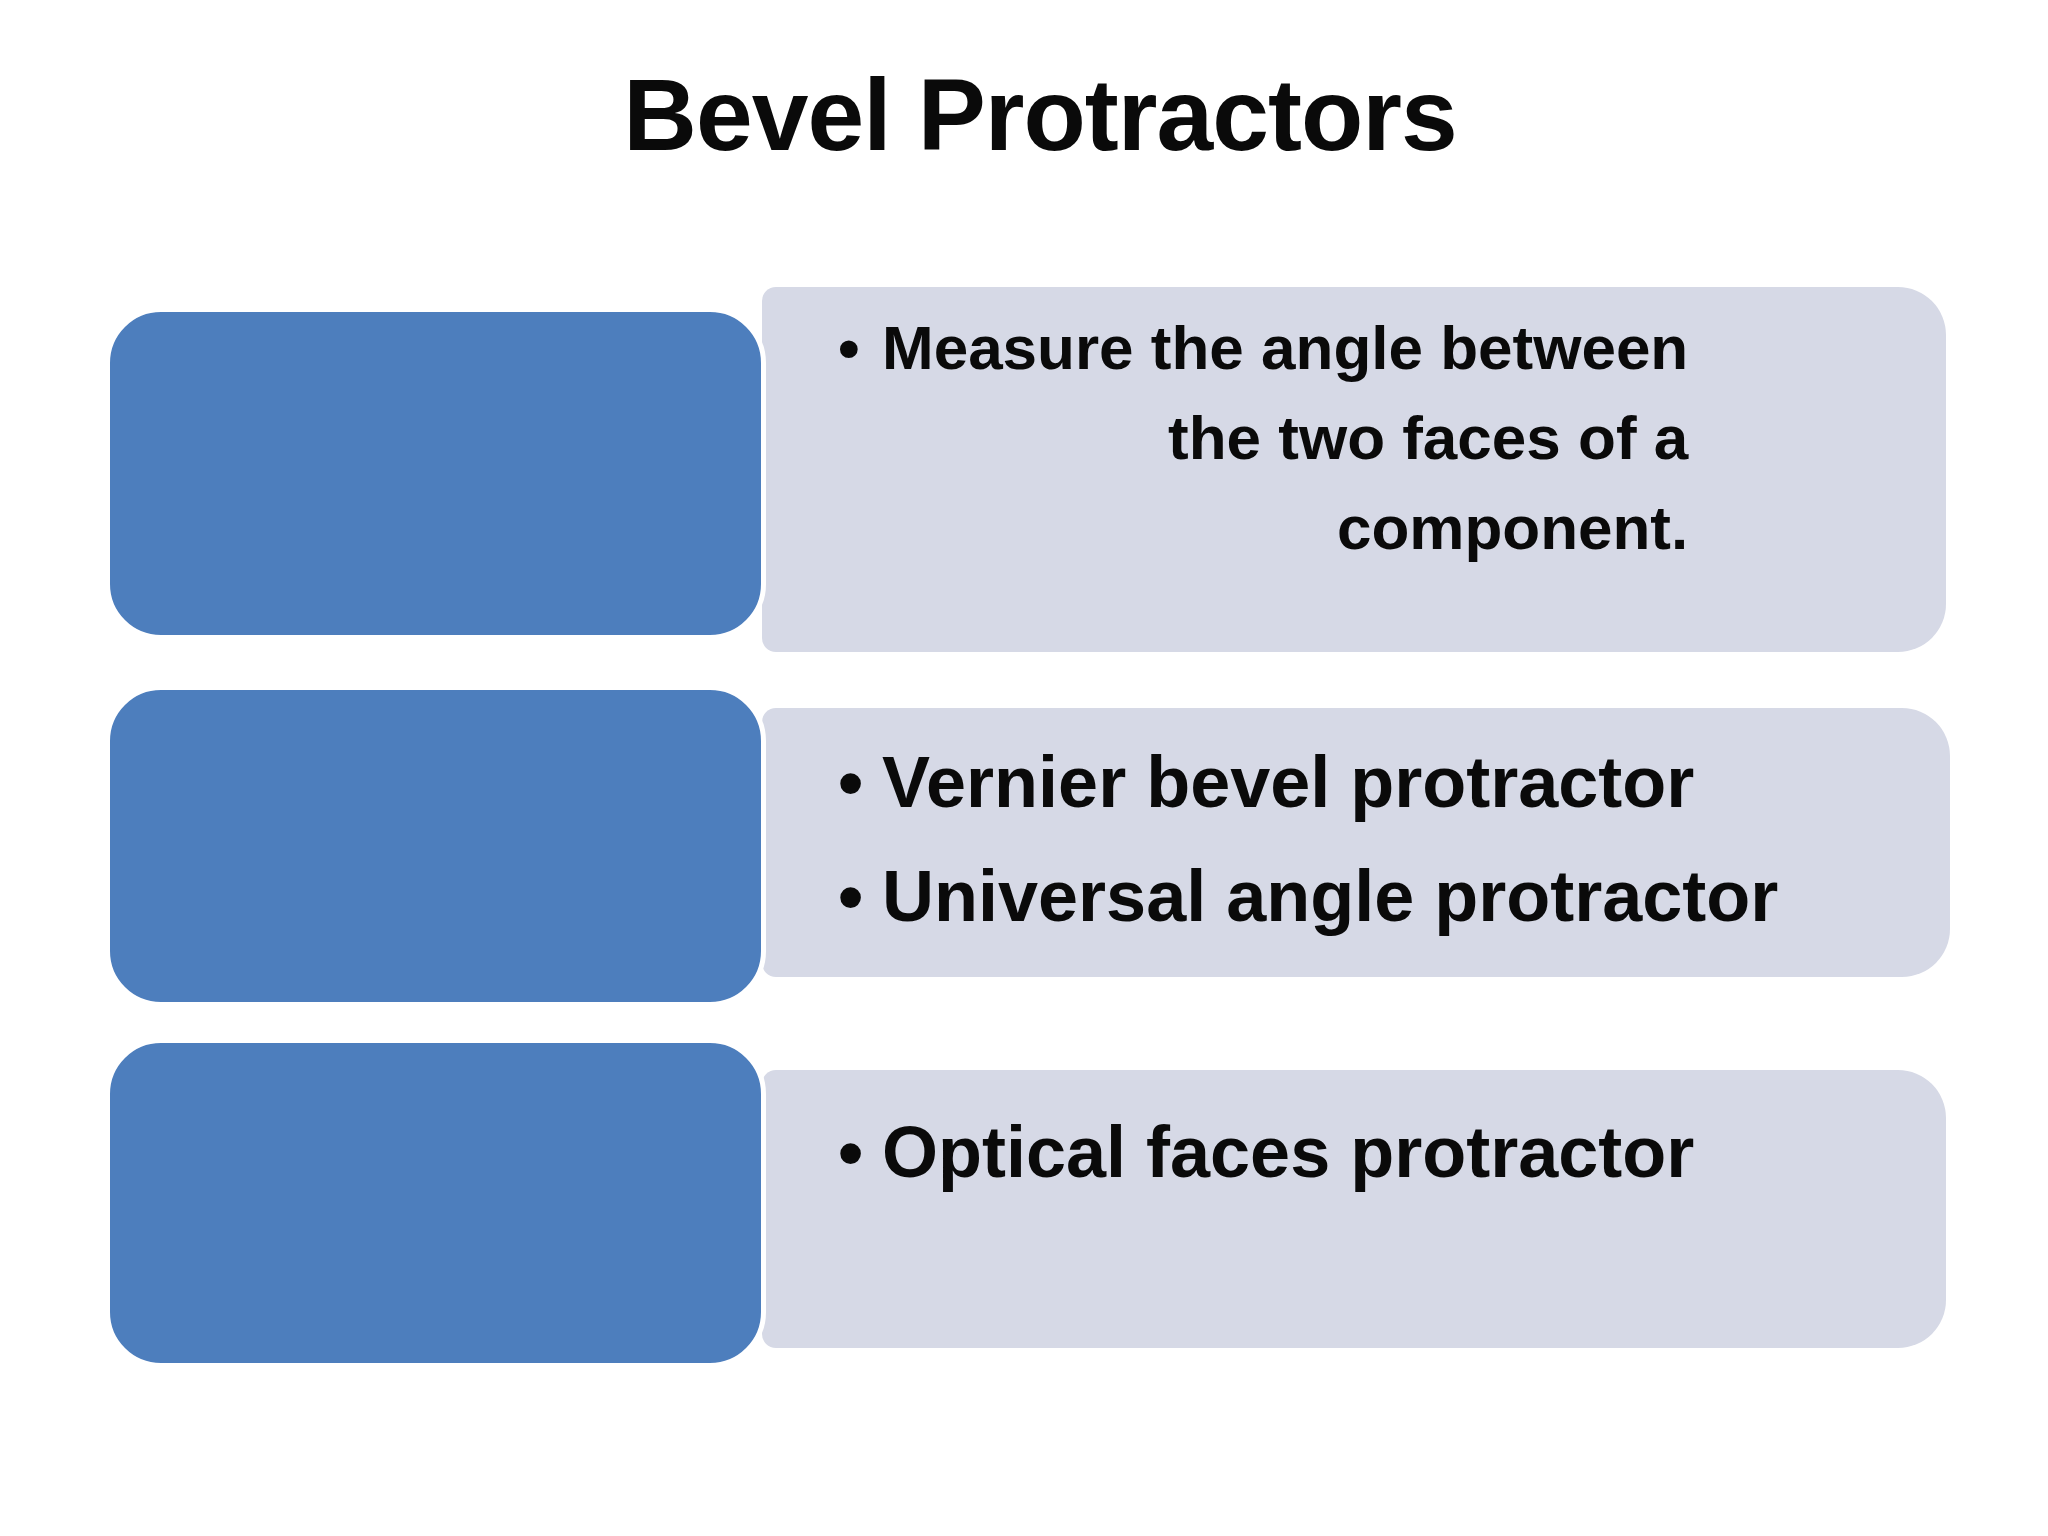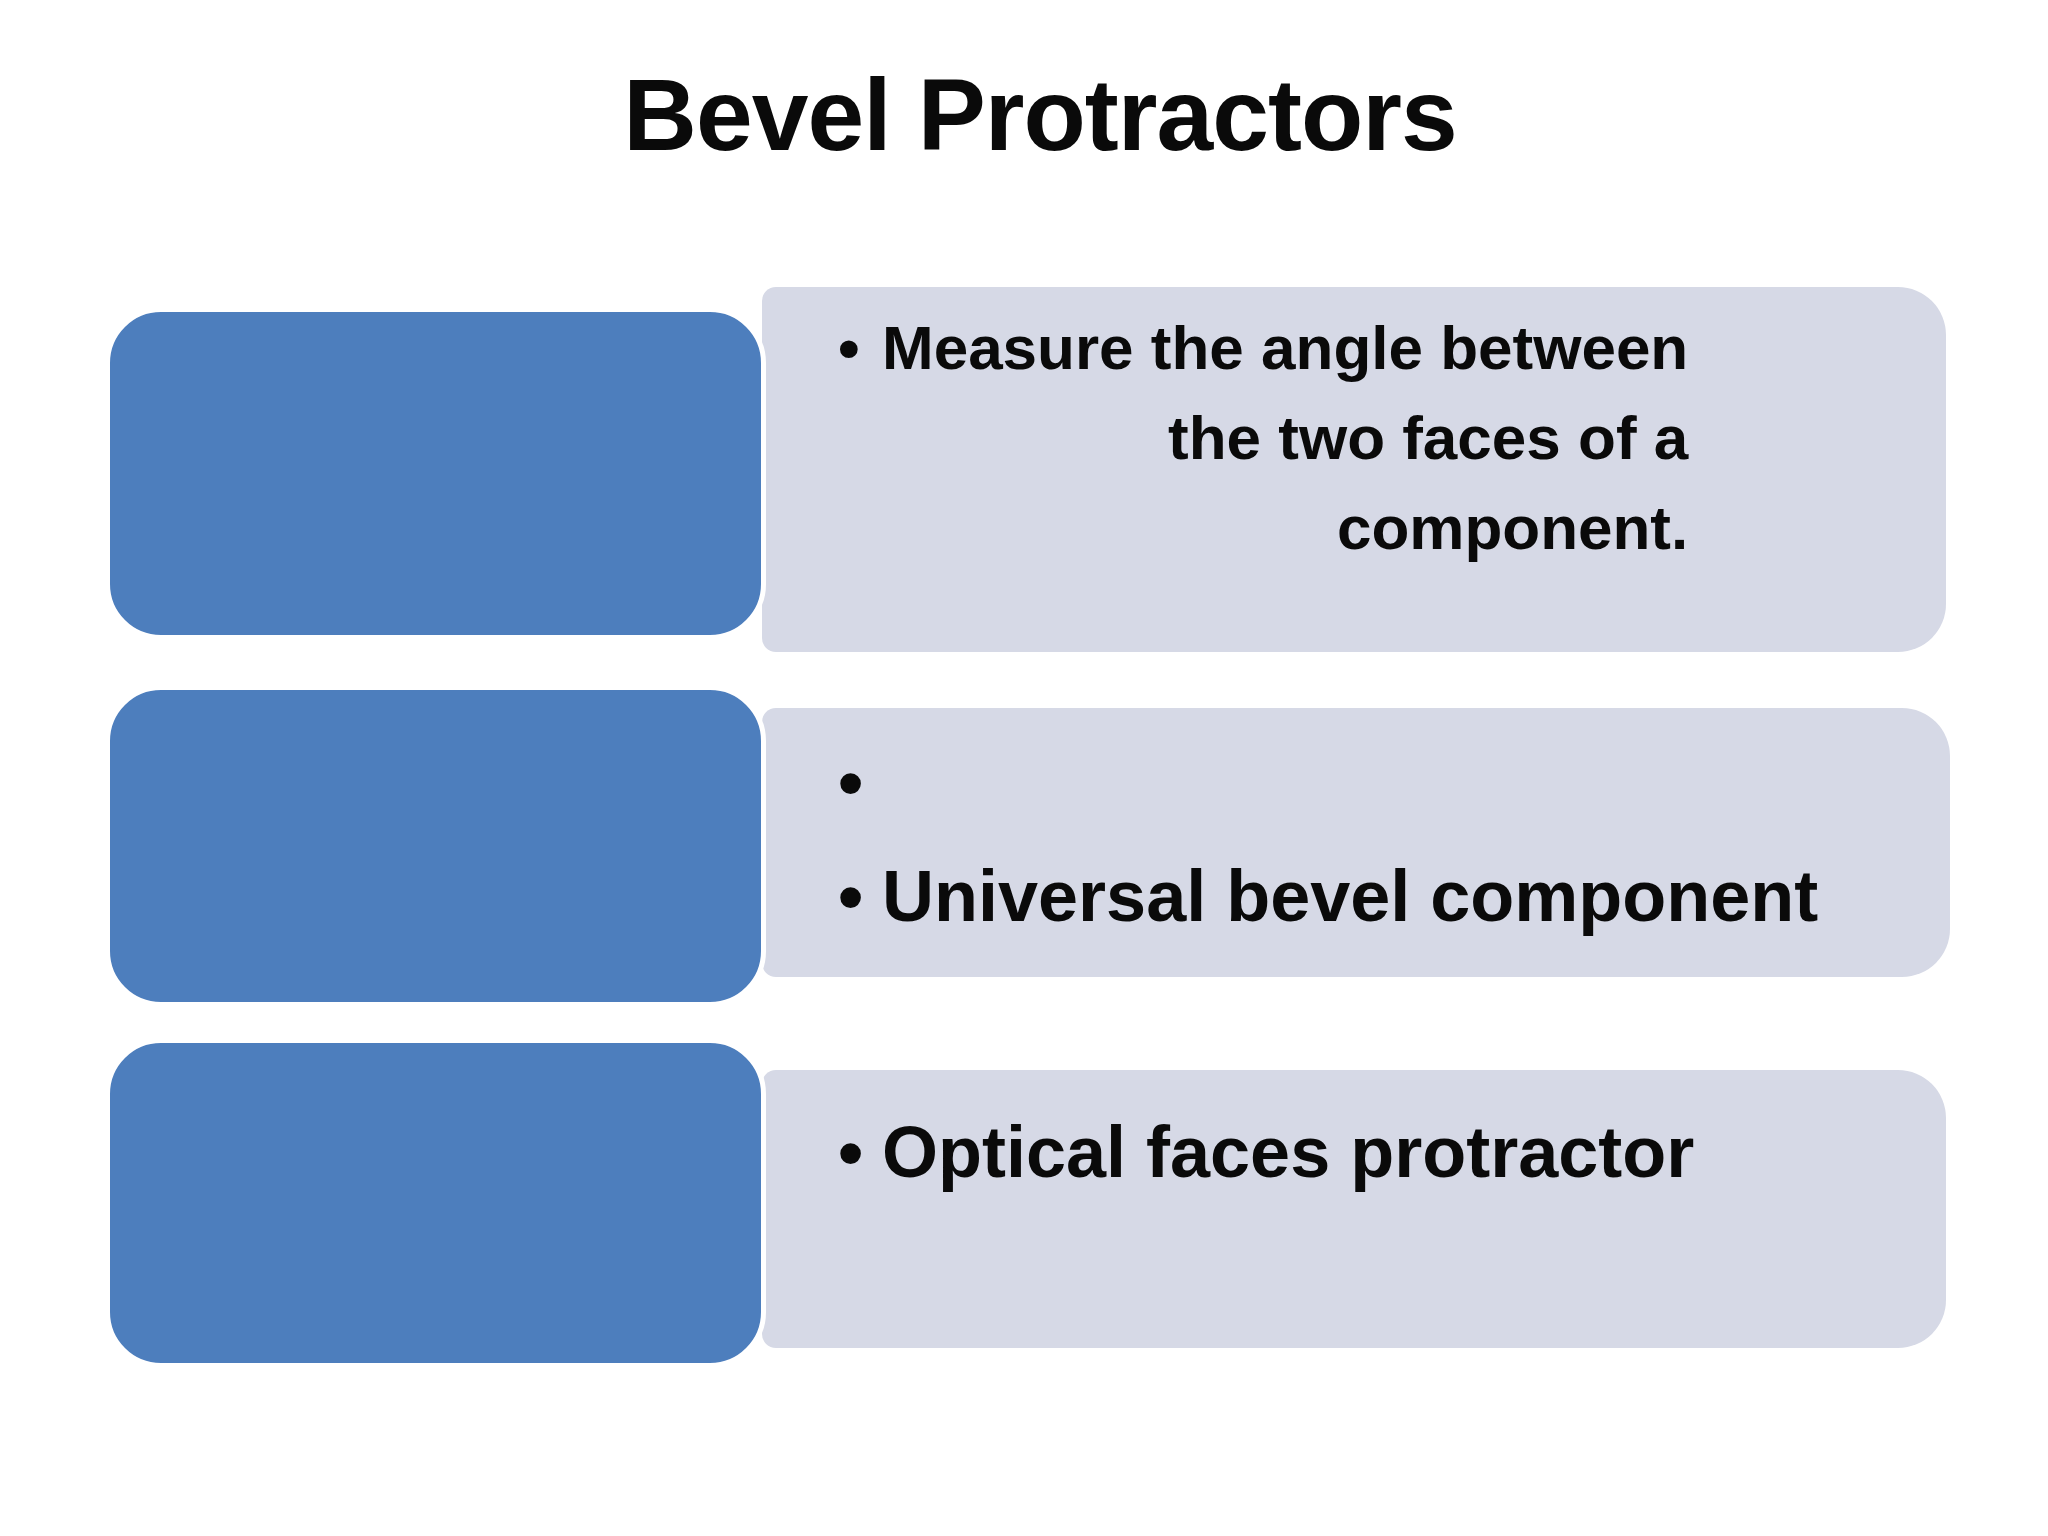--- a/index.html
+++ b/index.html
@@ -83,24 +83,25 @@
       <span class="bullet-text">Measure the angle between
 the two faces of a
 component.</span>
     </div>
   </div>
   <div class="accent-shape accent-1"></div>
 
   <div class="text-panel panel-2">
     <div class="bullet-item">
       <span class="bullet-dot">•</span>
+      <span class="bullet-text">Vernier bevel protractor</span>
     </div>
     <div class="bullet-item">
       <span class="bullet-dot">•</span>
-      <span class="bullet-text">Universal bevel component</span>
+      <span class="bullet-text">Universal angle protractor</span>
     </div>
   </div>
   <div class="accent-shape accent-2"></div>
 
   <div class="text-panel panel-3">
     <div class="bullet-item">
       <span class="bullet-dot">•</span>
       <span class="bullet-text">Optical faces protractor</span>
     </div>
   </div>

